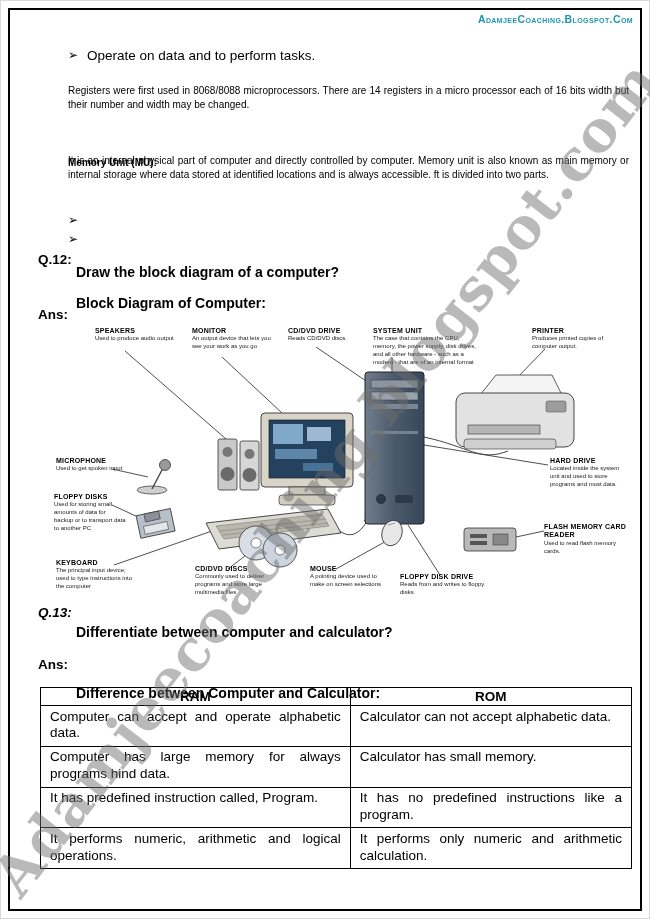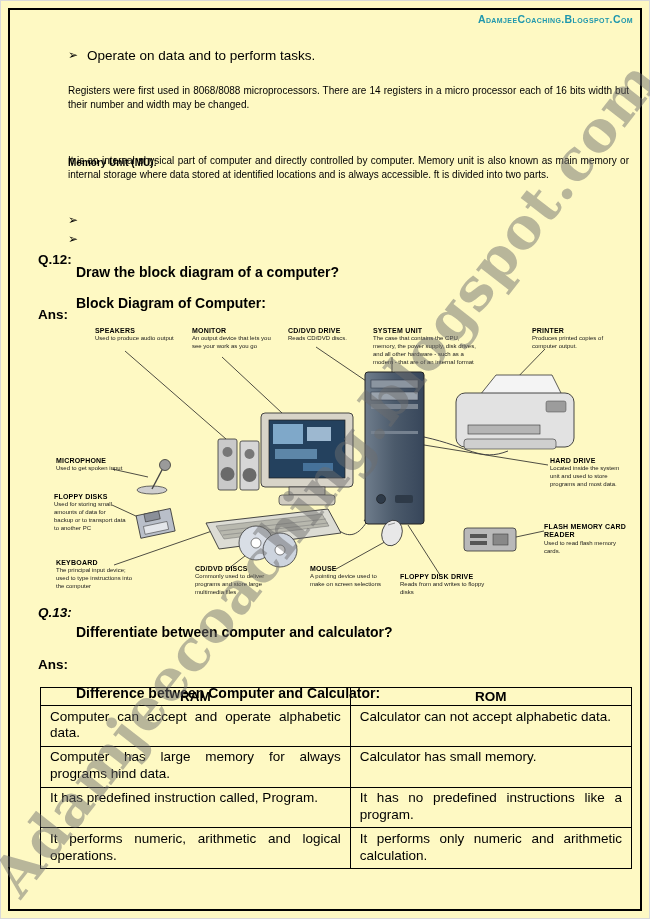--- a/index.html
+++ b/index.html
@@ -7,21 +7,21 @@
     margin: 0;
     background: #ededed;
     font-family: "Liberation Sans", sans-serif;
     color: #000;
   }
   .page {
     position: relative;
     width: 650px;
     height: 919px;
     margin: 0 auto;
-    background: #fef9c3;
+    background: #ffffff;
     overflow: hidden;
     box-shadow: inset 0 0 0 1px #d9d9d9;
   }
   .frame {
     position: absolute;
     left: 8px; top: 8px; right: 8px; bottom: 8px;
     border: 2px solid #000;
     pointer-events: none;
   }
   .abs { position: absolute; }

